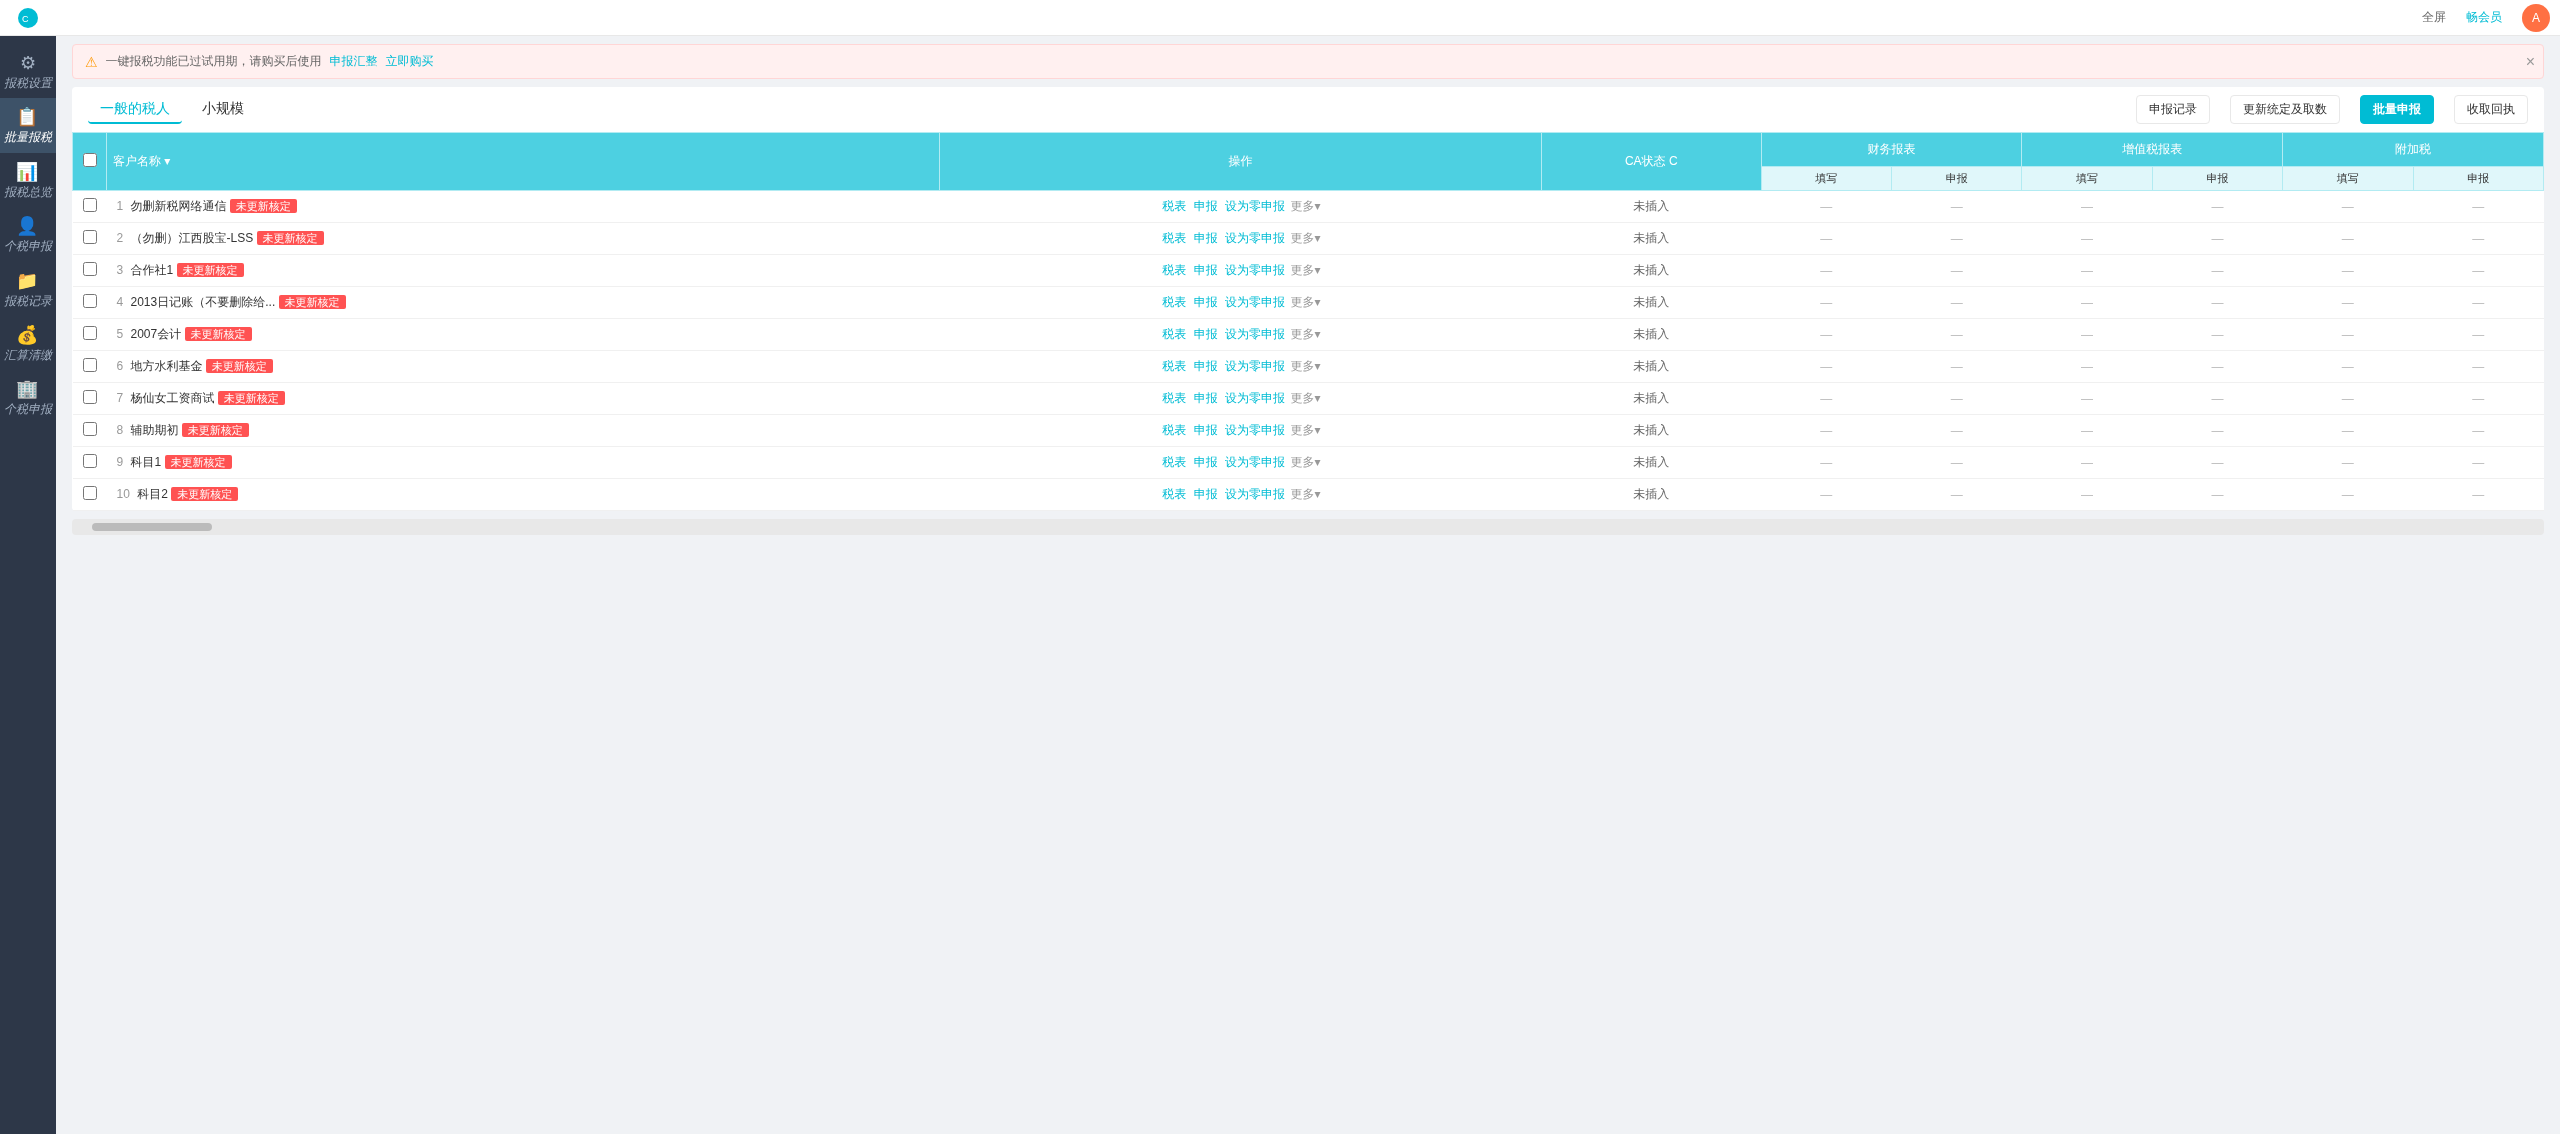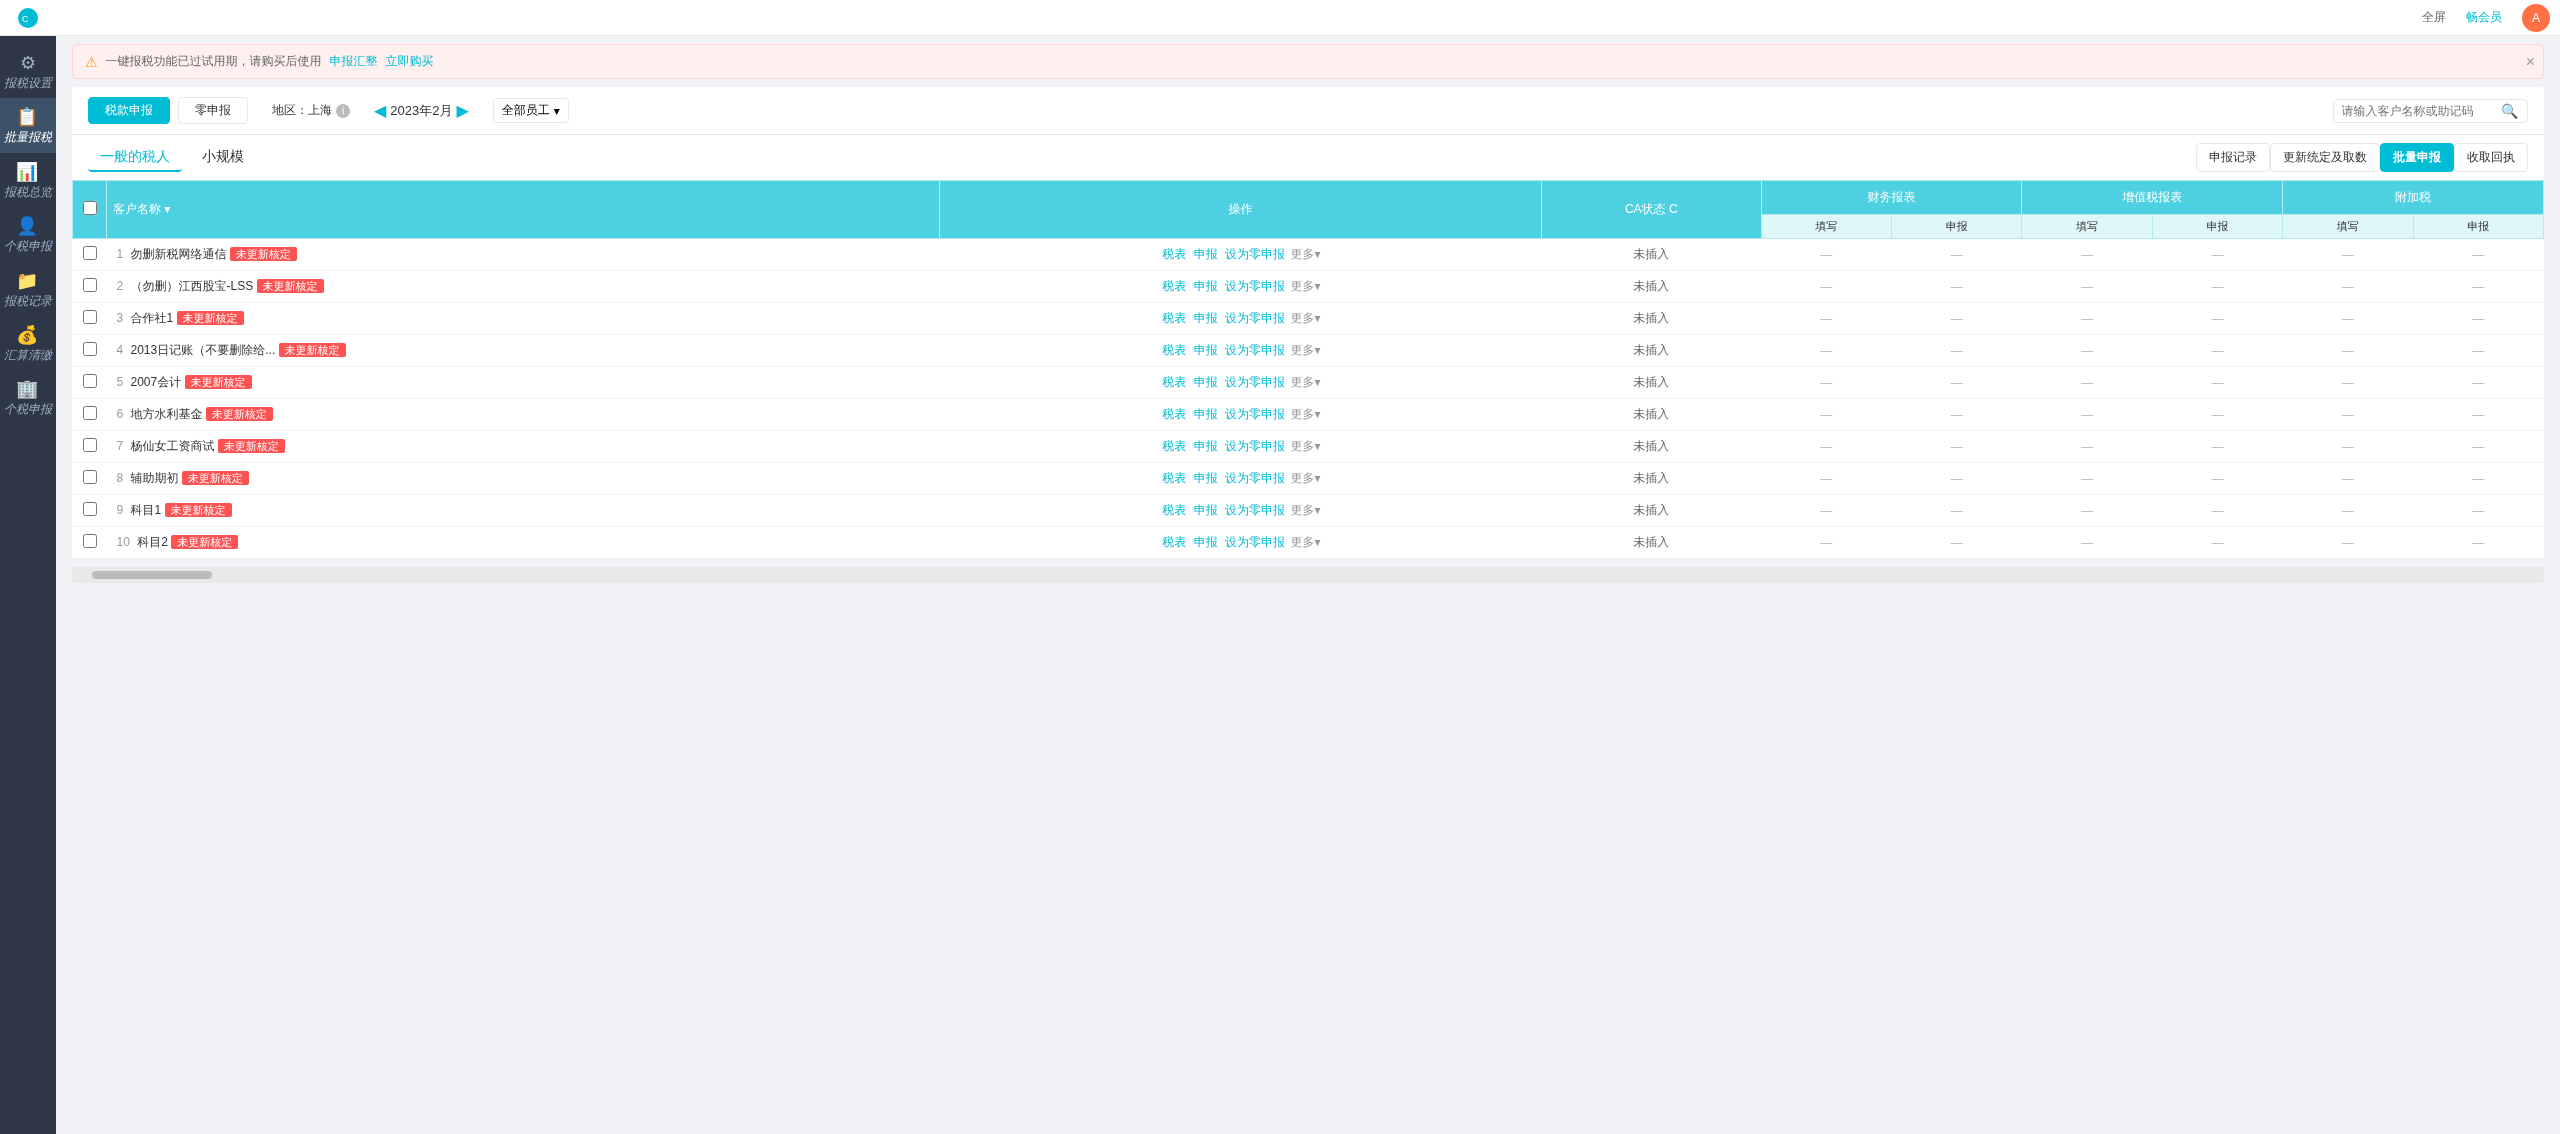--- a/index.html
+++ b/index.html
@@ -48,21 +48,21 @@
     .month-nav .month-label { font-size: 13px; color: #333; font-weight: 500; }
     .dept-select { display: flex; align-items: center; gap: 4px; margin-left: 16px; border: 1px solid #e8e8e8; border-radius: 4px; padding: 3px 8px; font-size: 12px; cursor: pointer; background: #fff; }
     .search-box { margin-left: auto; display: flex; align-items: center; border: 1px solid #e8e8e8; border-radius: 4px; padding: 3px 8px; }
     .search-box input { border: none; outline: none; font-size: 12px; width: 160px; color: #999; }
     .search-icon { color: #999; font-size: 14px; cursor: pointer; }
 
     
     .toolbar { display: flex; align-items: center; padding: 8px 16px; gap: 8px; }
     .taxpayer-tab { padding: 4px 12px; border-radius: 4px; font-size: 14px; cursor: pointer; color: #00bcd4; border-bottom: 2px solid #00bcd4; }
     .taxpayer-tab.inactive { color: #333; border-bottom: 2px solid transparent; }
-    .toolbar-right { margin-left: auto; display: flex; align-items: center; gap: 0; }
+    .toolbar-right { margin-left: auto; display: flex; align-items: center; gap: 20px; }
     .toolbar-btn { padding: 5px 12px; border-radius: 4px; font-size: 12px; cursor: pointer; border: 1px solid #e8e8e8; background: #fff; color: #333; }
     .toolbar-btn.primary { background: #00bcd4; color: #fff; border-color: #00bcd4; font-weight: bold; }
 
     
     .table-wrap { overflow: auto; max-height: calc(100vh - 260px); }
     table { width: 100%; border-collapse: collapse; font-size: 12px; }
     thead tr { background: #4dd0e1; color: #fff; }
     thead th { padding: 8px 6px; text-align: center; border: 1px solid #b2ebf2; font-weight: 500; white-space: nowrap; }
     thead th.left { text-align: left; }
     tbody tr { background: #fff; }
@@ -137,45 +137,20 @@
     <div class="notice-bar">
       <span class="warn-icon">⚠</span>
       <span>一键报税功能已过试用期，请购买后使用</span>
       <a class="link">申报汇整</a>
       <a class="link">立即购买</a>
       <span class="close-btn">×</span>
     </div>
 
     <div class="panel">
 
-      <div class="tab-row">
-        <button class="tab-btn active">税款申报</button>
-        <button class="tab-btn">零申报</button>
-
-        <div class="region-selector">
-          <span>地区：上海</span>
-          <span class="info-icon">i</span>
-        </div>
-
-        <div class="month-nav">
-          <span class="arrow">◀</span>
-          <span class="month-label">2023年2月</span>
-          <span class="arrow">▶</span>
-        </div>
-
-        <div class="dept-select">
-          <span>全部员工</span>
-          <span>▾</span>
-        </div>
-
-        <div class="search-box">
-          <input type="text" placeholder="请输入客户名称或助记码" style="">
-          <span class="search-icon">🔍</span>
-        </div>
-      </div>
 
       <div class="toolbar">
         <span class="taxpayer-tab">一般的税人</span>
         <span class="taxpayer-tab inactive">小规模</span>
         <div class="toolbar-right">
           <button class="toolbar-btn">申报记录</button>
           <button class="toolbar-btn">更新统定及取数</button>
           <button class="toolbar-btn primary">批量申报</button>
           <button class="toolbar-btn">收取回执</button>
         </div>

